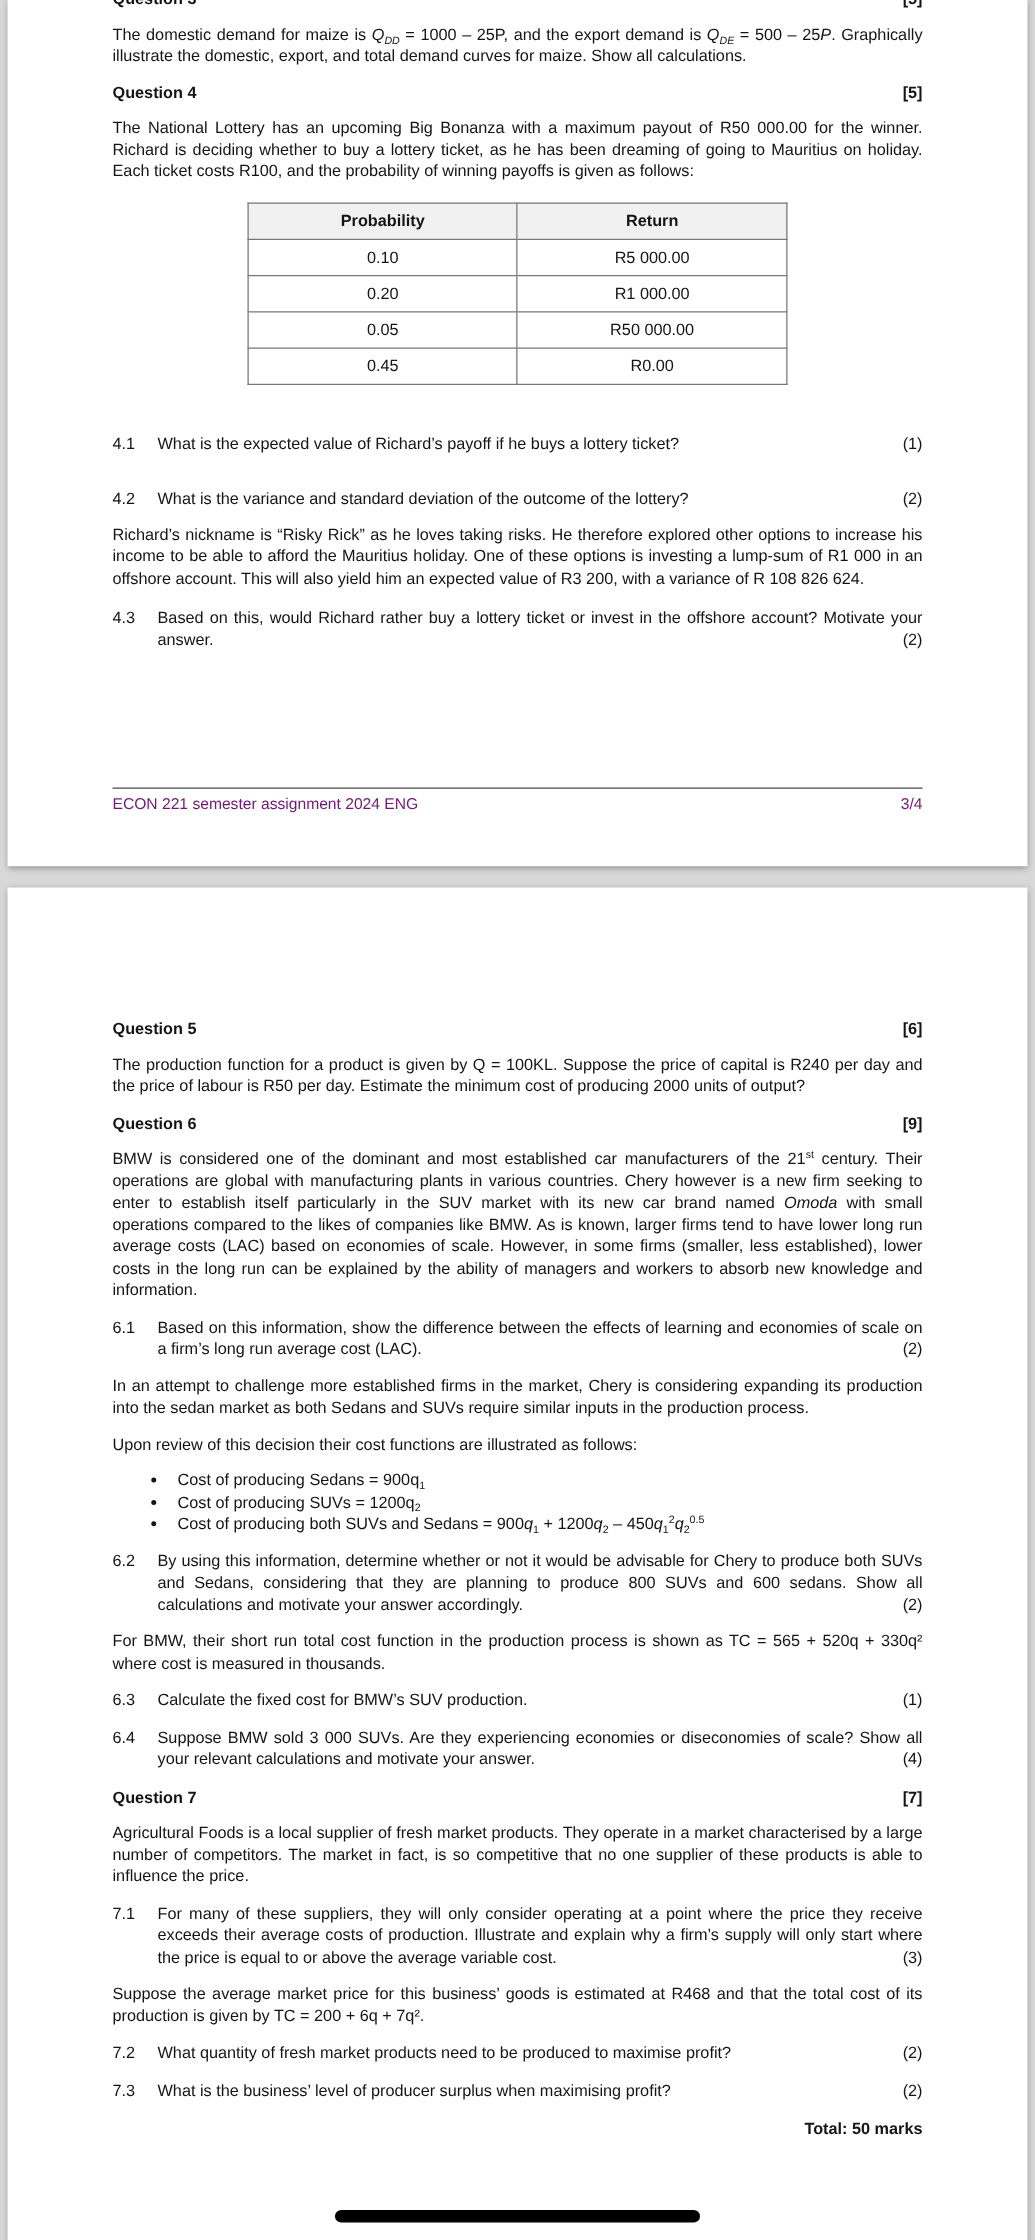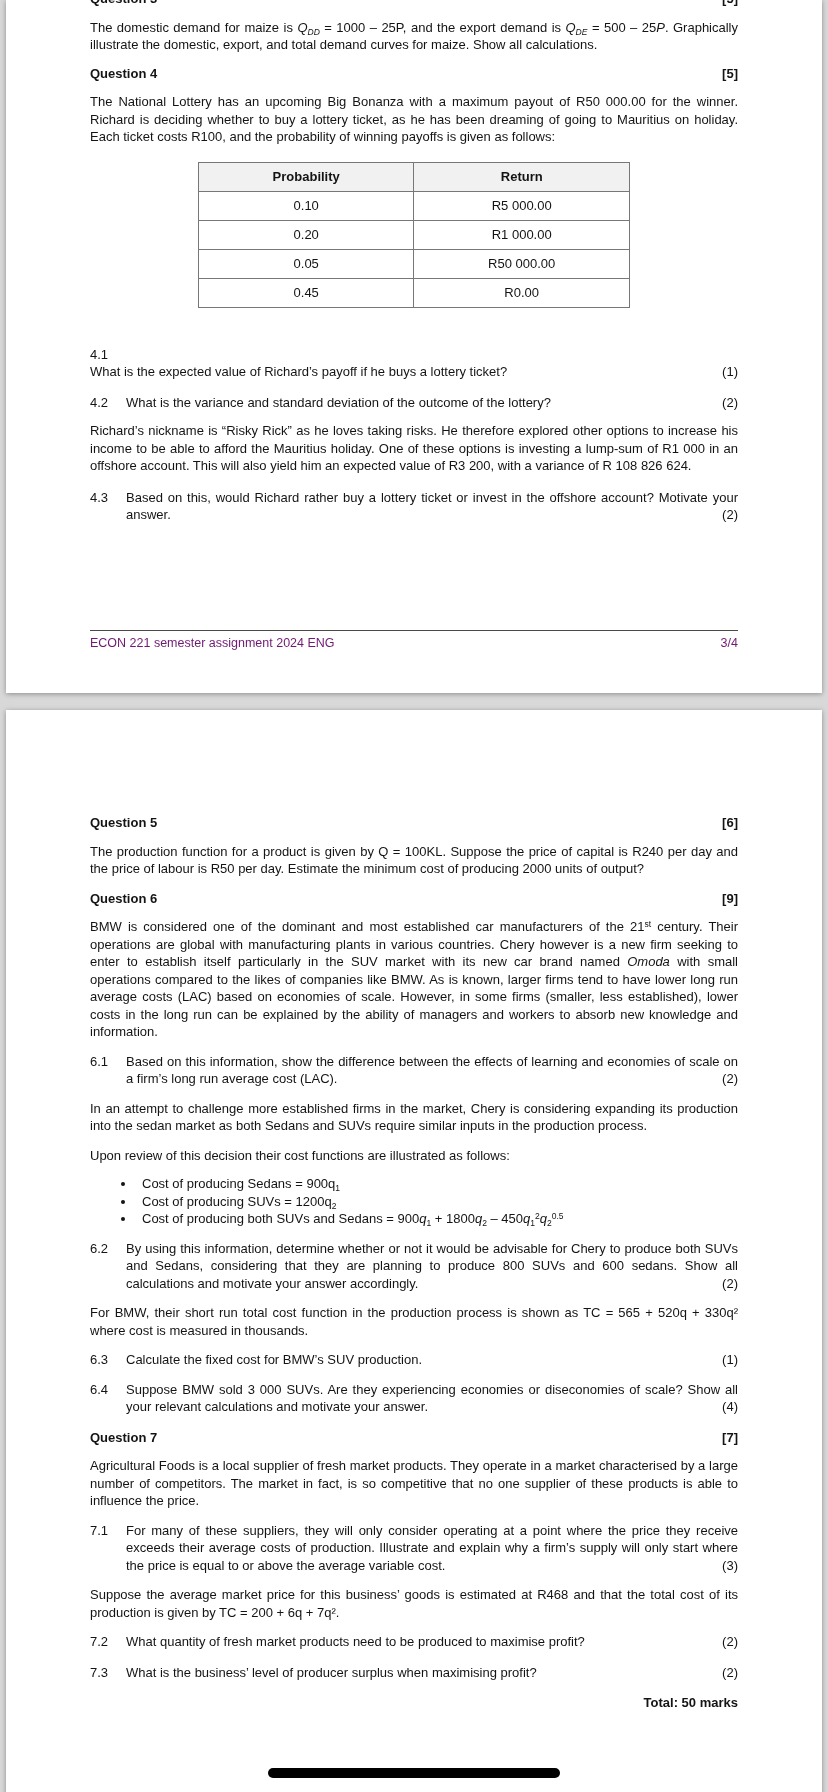--- a/index.html
+++ b/index.html
@@ -24,21 +24,21 @@
     font-weight:bold;font-size:13px;line-height:17.5px;
     margin:0 0 11px 0;
     align-items:center;
   }
   .clip-top{margin-top:-10px;}
   .para{
     font-size:13px;line-height:17.5px;text-align:justify;
     margin:0 0 11px 0;
   }
   .item{display:flex;margin:0 0 11px 0;font-size:13px;line-height:17.5px;}
-  .item-tight{margin-bottom:13px;flex-direction:column;}
+  .item-tight{margin-bottom:27px;}
   .inum{width:36px;flex:none;}
   .ibody{flex:1;position:relative;text-align:justify;}
   .imarks{position:absolute;right:0;bottom:0;}
   .ptable{
     border-collapse:collapse;margin:16px auto 0 auto;width:432px;
     font-size:13px;
   }
   .ptable th,.ptable td{
     border:1px solid #777;text-align:center;height:28px;padding:0 4px;
   }
@@ -171,21 +171,21 @@
       </div>
     </div>
 
     <p class="para" style="margin-bottom:12px;">In an attempt to challenge more established firms in the market, Chery is considering expanding its production into the sedan market as both Sedans and SUVs require similar inputs in the production process.</p>
 
     <p class="para">Upon review of this decision their cost functions are illustrated as follows:</p>
 
     <ul class="bullets">
       <li><span><span>Cost of producing Sedans = 900q</span><sub>1</sub></span></li>
       <li><span><span>Cost of producing SUVs = 1200q</span><sub>2</sub></span></li>
-      <li><span><span>Cost of producing both SUVs and Sedans = 900</span><span style="font-style: italic;">q</span><sub>1</sub><span> + 1800</span><span style="font-style: italic;">q</span><sub>2</sub><span> – 450</span><span style="font-style: italic;">q</span><sub>1</sub><sup>2</sup><span style="font-style: italic;">q</span><sub>2</sub><sup>0.5</sup></span></li>
+      <li><span><span>Cost of producing both SUVs and Sedans = 900</span><span style="font-style: italic;">q</span><sub>1</sub><span> + 1200</span><span style="font-style: italic;">q</span><sub>2</sub><span> – 450</span><span style="font-style: italic;">q</span><sub>1</sub><sup>2</sup><span style="font-style: italic;">q</span><sub>2</sub><sup>0.5</sup></span></li>
     </ul>
 
     <div class="item" style="margin-bottom:12px;">
       <span class="inum">6.2</span>
       <div class="ibody">
         <span>By using this information, determine whether or not it would be advisable for Chery to produce both SUVs and Sedans, considering that they are planning to produce 800 SUVs and 600 sedans. Show all calculations and motivate your answer accordingly.</span>
         <span class="imarks">(2)</span>
       </div>
     </div>
 

